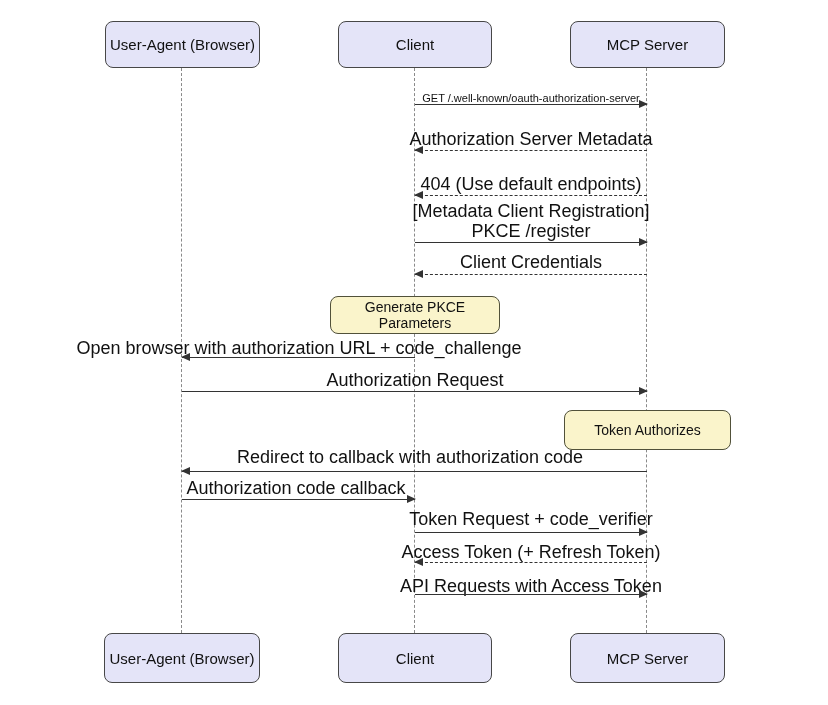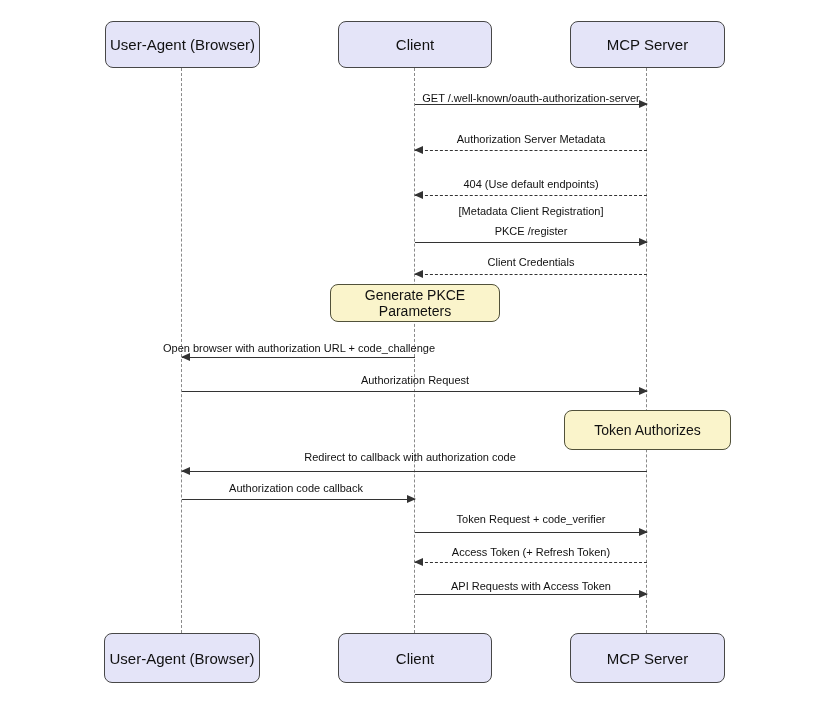--- a/index.html
+++ b/index.html
@@ -19,21 +19,21 @@
 
   .actor{position:absolute;background:var(--actor-fill);border:1.5px solid var(--actor-border);
          border-radius:8px;display:flex;align-items:center;justify-content:center;
          font-size:15px;color:var(--text-color);box-sizing:border-box;text-align:center;}
 
   .note{position:absolute;background:var(--note-fill);border:1.5px solid var(--note-border);
         border-radius:8px;display:flex;align-items:center;justify-content:center;
         font-size:14px;color:var(--text-color);box-sizing:border-box;text-align:center;}
 
   .msg-label{position:absolute;transform:translateX(-50%);white-space:nowrap;
-             font-size:11px;line-height:14px;color:var(--text-color);}
+             font-size:18px;line-height:14px;color:var(--text-color);}
   .msg-label.small{font-size:11px;line-height:11px;margin-top:9px;}
 
   .msg-line{position:absolute;height:0;}
   .msg-line.solid{border-top:1.5px solid var(--arrow-color);}
   .msg-line.dashed{border-top:1.5px dashed var(--arrow-color);}
 
   .arrow{position:absolute;width:0;height:0;top:-5px;}
   .arrow.right{right:-1px;border-top:4.5px solid transparent;border-bottom:4.5px solid transparent;
                border-left:9px solid var(--arrow-color);}
   .arrow.left{left:-1px;border-top:4.5px solid transparent;border-bottom:4.5px solid transparent;
@@ -90,21 +90,21 @@
     </div>
   </div>
 
   <div>
     <div class="msg-label" style="left:531px;top:255px">Client Credentials</div>
     <div class="msg-line dashed" style="left:415px;top:274px;width:232px">
       <span class="arrow left"></span>
     </div>
   </div>
 
-  <div class="note" style="left:330px;top:284px;width:170px;height:38px">
+  <div class="note" style="left:330px;top:296px;width:170px;height:38px">
     <span>Generate PKCE Parameters</span>
   </div>
 
   <div>
     <div class="msg-label" style="left:299px;top:341px">Open browser with authorization URL + code_challenge</div>
     <div class="msg-line solid" style="left:182px;top:357px;width:233px">
       <span class="arrow left"></span>
     </div>
   </div>
 

